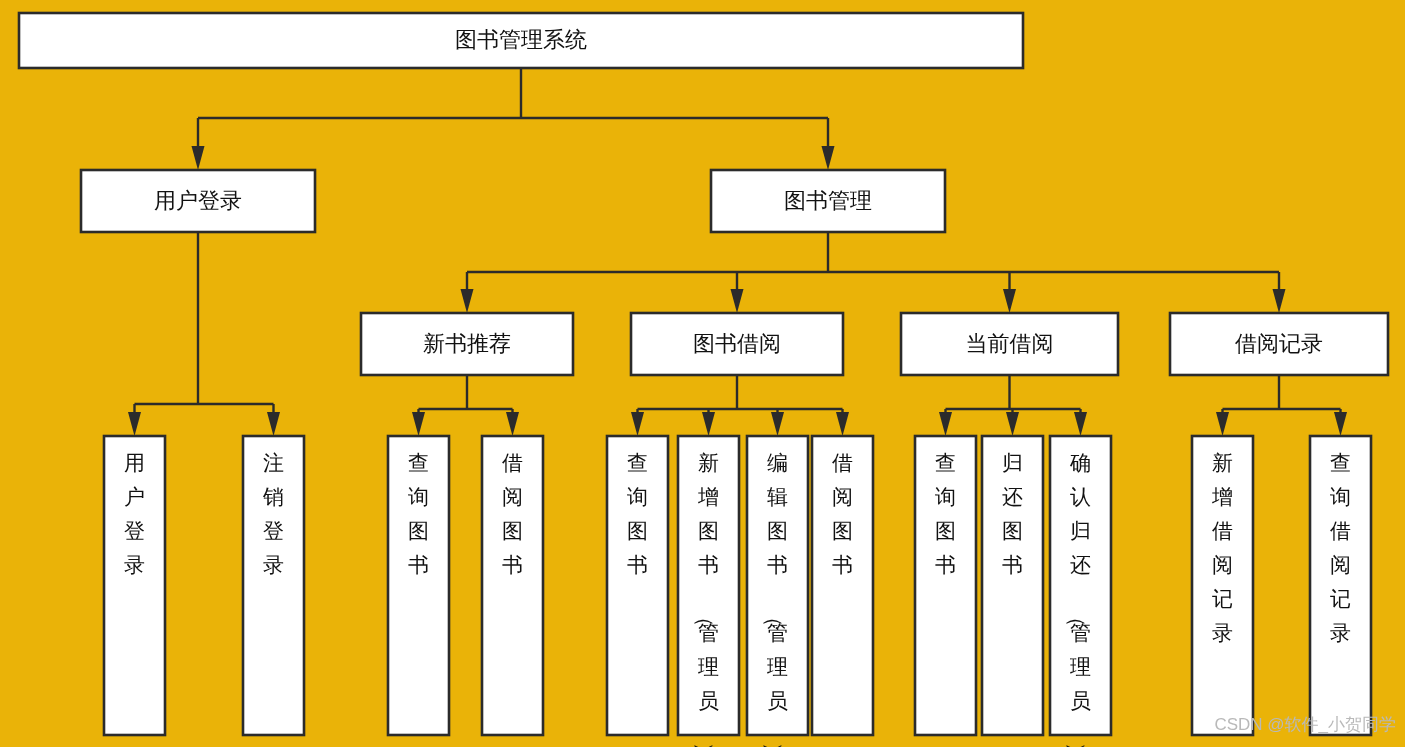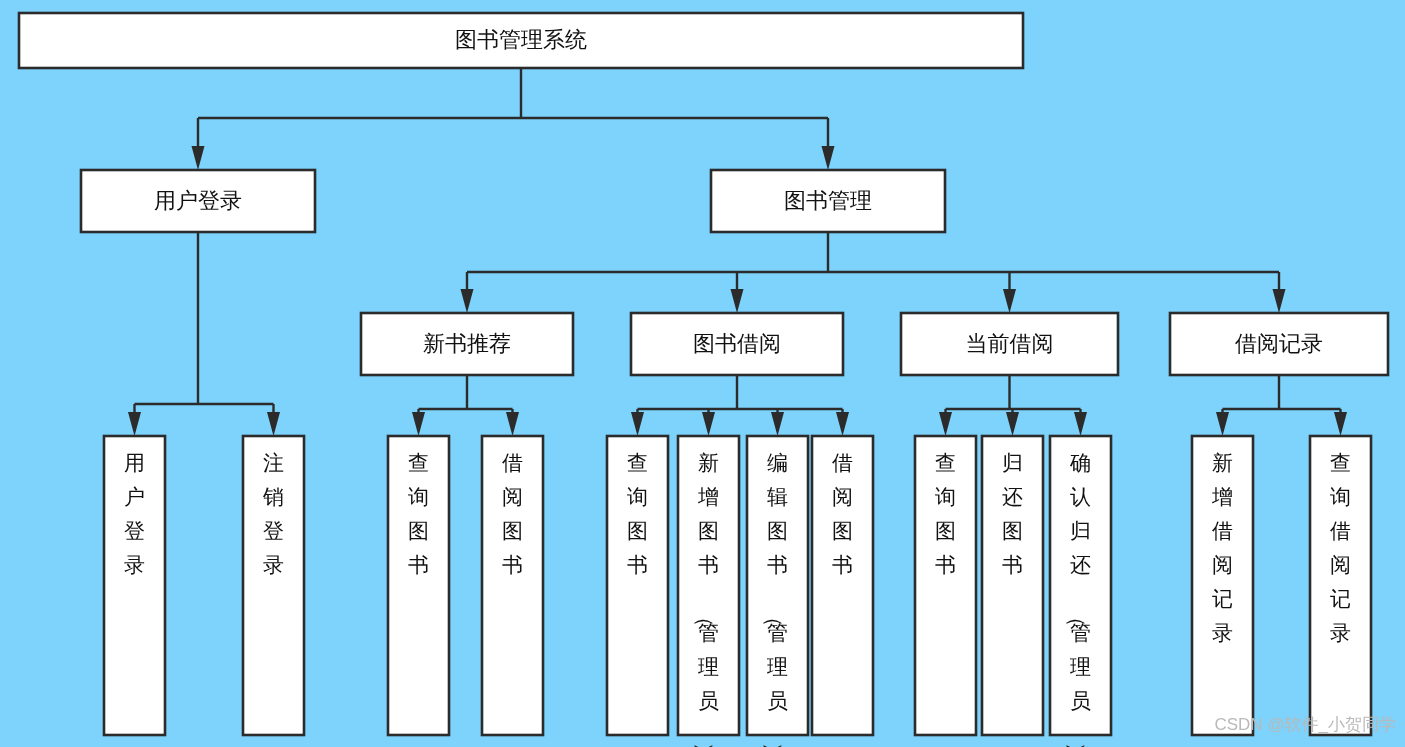--- a/index.html
+++ b/index.html
@@ -11,21 +11,21 @@
   body {
     width: 1405px;
     height: 747px;
     font-family: "Liberation Sans", "DejaVu Sans", sans-serif;
     overflow: hidden;
   }
   #diagram-root {
     position: relative;
     width: 1405px;
     height: 747px;
-    background: #7dd3fc;
+    background: #eab308;
   }
   svg#tree-svg {
     position: absolute;
     top: 0;
     left: 0;
     width: 1405px;
     height: 747px;
     display: block;
   }
   .node-box {

